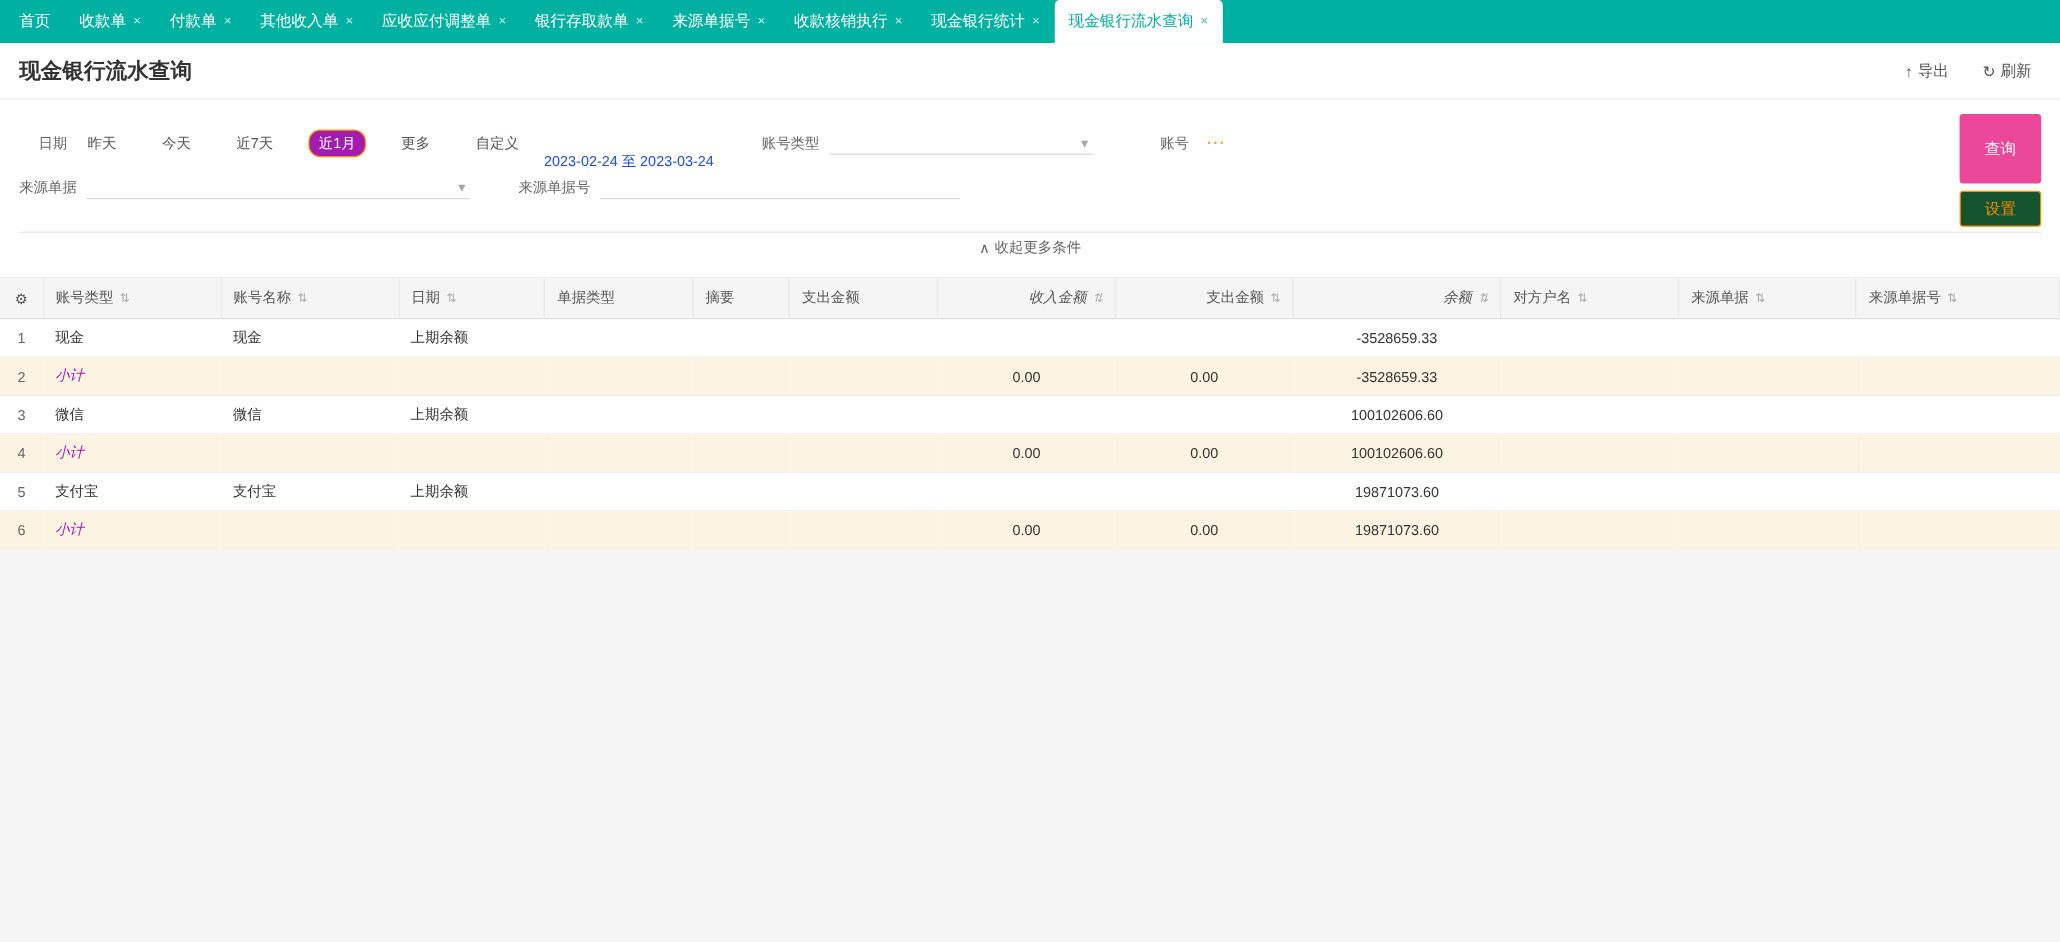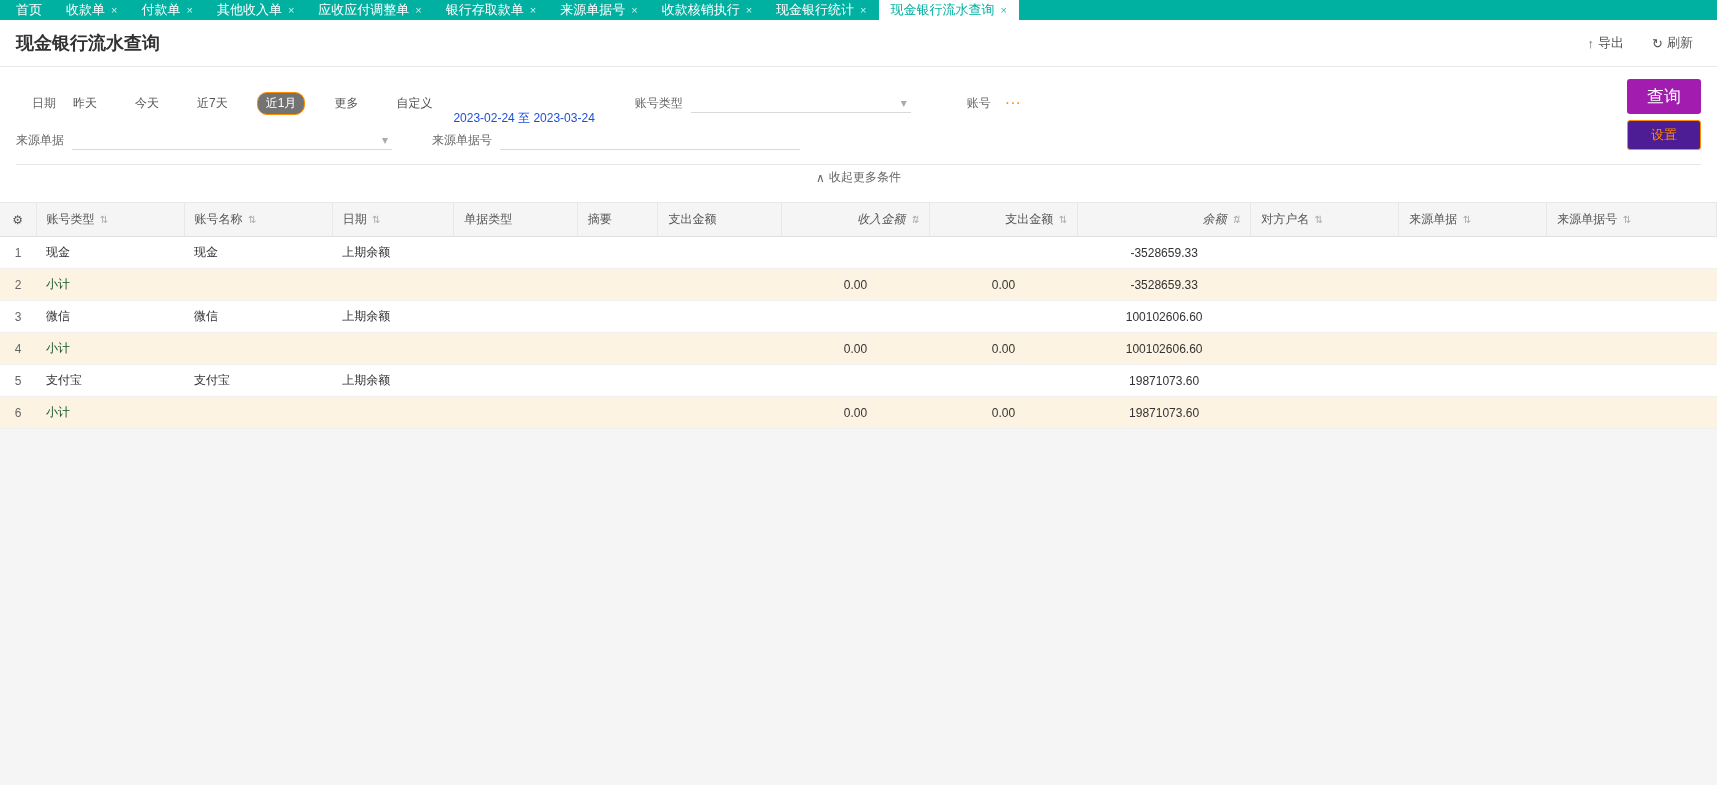--- a/index.html
+++ b/index.html
@@ -3,21 +3,21 @@
   <meta charset="utf-8">
   <style>
     * { margin: 0; padding: 0; box-sizing: border-box; }
     body { font-family: 'Microsoft YaHei', Arial, sans-serif; font-size: 12px; background: #f5f5f5; color: #333; }
 
     
     .top-nav {
       background: #00b0a0;
       display: flex;
       align-items: center;
-      height: 20px;
+      height: 36px;
       padding: 0 4px;
       overflow: hidden;
     }
     .nav-item {
       color: #fff;
       padding: 0 12px;
       height: 36px;
       display: flex;
       align-items: center;
       cursor: pointer;
@@ -84,21 +84,21 @@
     }
     .date-btn {
       padding: 2px 8px;
       border-radius: 3px;
       cursor: pointer;
       font-size: 12px;
       color: #555;
       border: 1px solid transparent;
     }
     .date-btn.active {
-      background: #737373;
+      background: #a21caf;
       color: #fff;
       border-radius: 10px;
       border-color: #ff8c00;
     }
     .date-range {
       color: #1d4ed8;
       font-size: 12px;
       margin-left: 4px;
       margin-top: 31px;
     }
@@ -137,30 +137,30 @@
       border-top: 1px solid #e8e8e8;
       margin-top: 4px;
     }
     .action-btns {
       display: flex;
       flex-direction: column;
       gap: 6px;
       margin-left: auto;
     }
     .btn-query {
-      background: #a21caf;
+      background: #ec4899;
       color: #fff;
       border: none;
       border-radius: 3px;
-      padding: 6px 20px;
-      cursor: pointer;
-      font-size: 17px;
+      padding: 20px 20px;
+      cursor: pointer;
+      font-size: 13px;
     }
     .btn-setting {
-      background: #4c1d95;
+      background: #14532d;
       color: #ff8c00;
       border: 1px solid #ff8c00;
       border-radius: 3px;
       padding: 5px 20px;
       cursor: pointer;
       font-size: 13px;
     }
     .ellipsis-btn {
       color: #ff8c00;
       cursor: pointer;
@@ -203,21 +203,21 @@
     }
     tbody tr.subtotal {
       background: #fdf3e3;
     }
     tbody td {
       padding: 7px 10px;
       color: #333;
       white-space: nowrap;
     }
     .td-number { text-align: center; }
-    .td-orange { color: #14532d; }
+    .td-orange { color: #a21caf; font-style: italic; }
     .row-index { color: #666; text-align: center; }
 
     
     .filter-main {
       display: flex;
       align-items: flex-start;
     }
     .filter-fields {
       flex: 1;
     }

